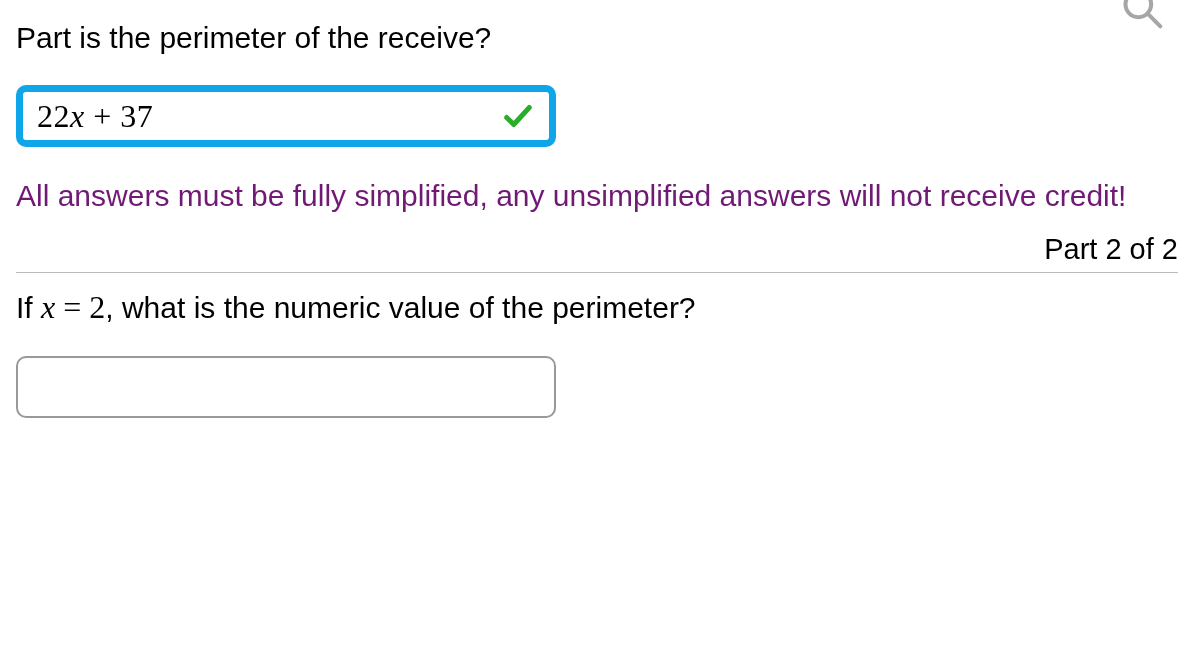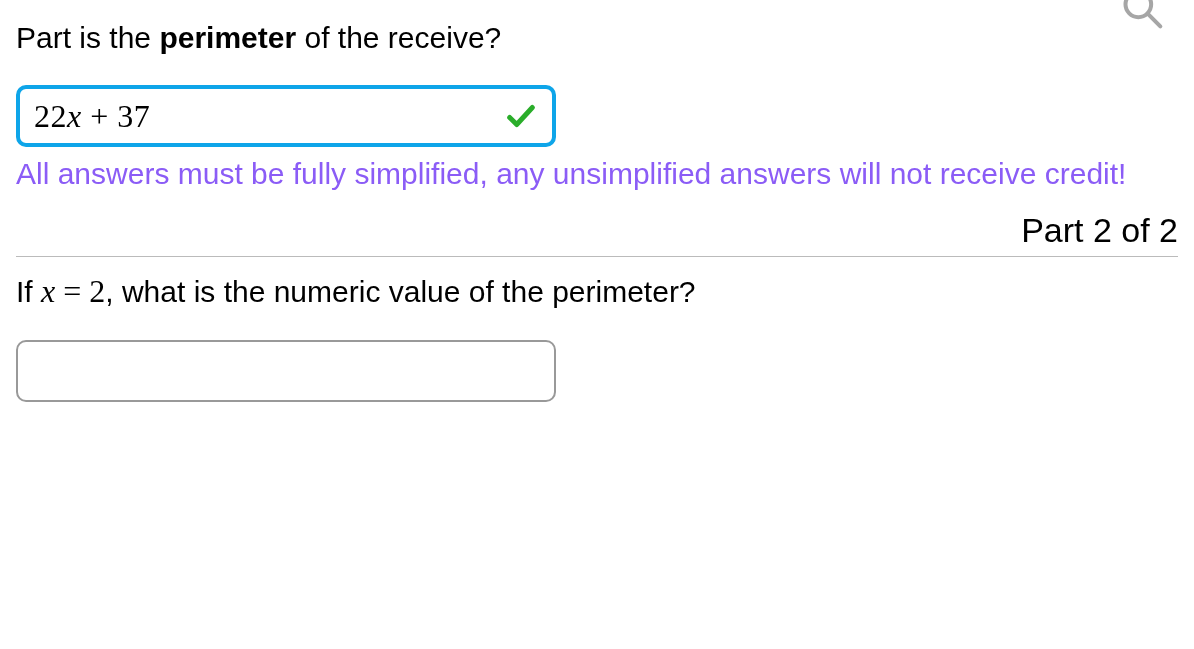--- a/index.html
+++ b/index.html
@@ -10,51 +10,51 @@
     font-size: 30px;
     color: #000;
     width: 1194px;
     background: #fff;
     position: relative;
   }
   .question1 {
     margin-bottom: 28px;
     line-height: 1.3;
   }
-  .question1 .bold { font-weight: bold; }
+  .question1 .bold { font-weight: normal; }
   .answer-correct {
     display: inline-flex;
     align-items: center;
     justify-content: space-between;
-    border: 4px solid #0ea5e9;
+    border: 7px solid #0ea5e9;
     border-radius: 10px;
     padding: 10px 14px;
     width: 540px;
     height: 62px;
     font-family: 'Times New Roman', Times, serif;
     font-size: 32px;
     margin-bottom: 6px;
   }
   .answer-correct .val { letter-spacing: 0.5px; }
   .answer-correct .ital { font-style: italic; }
   .check {
     width: 34px;
     height: 34px;
     flex-shrink: 0;
   }
   .check svg { width: 100%; height: 100%; display: block; }
   .notice {
-    color: #8b5cf6;
-    margin-top: 2px;
+    color: #701a75;
+    margin-top: 24px;
     line-height: 1.25;
     font-size: 30px;
   }
   .part-label {
     text-align: right;
-    font-size: 34px;
+    font-size: 29px;
     color: #000;
     margin-top: 18px;
     margin-bottom: 4px;
   }
   hr.divider {
     border: none;
     border-top: 1px solid #bbb;
     margin: 6px 0 16px 0;
   }
   .question2 {

